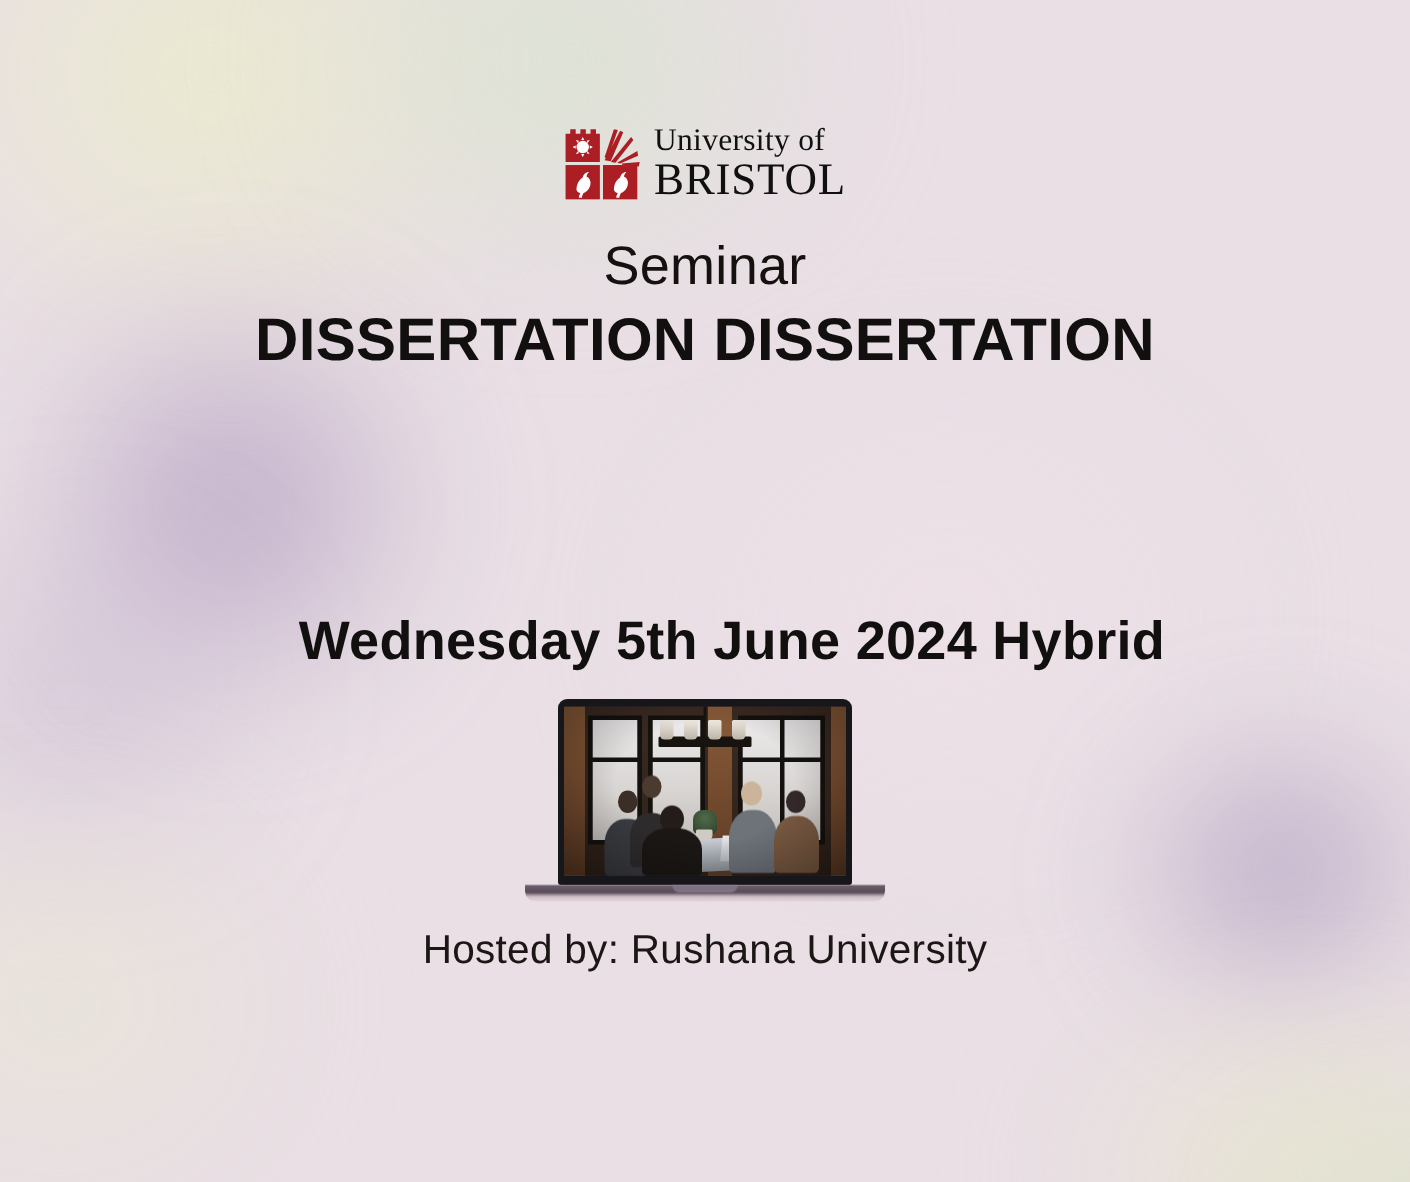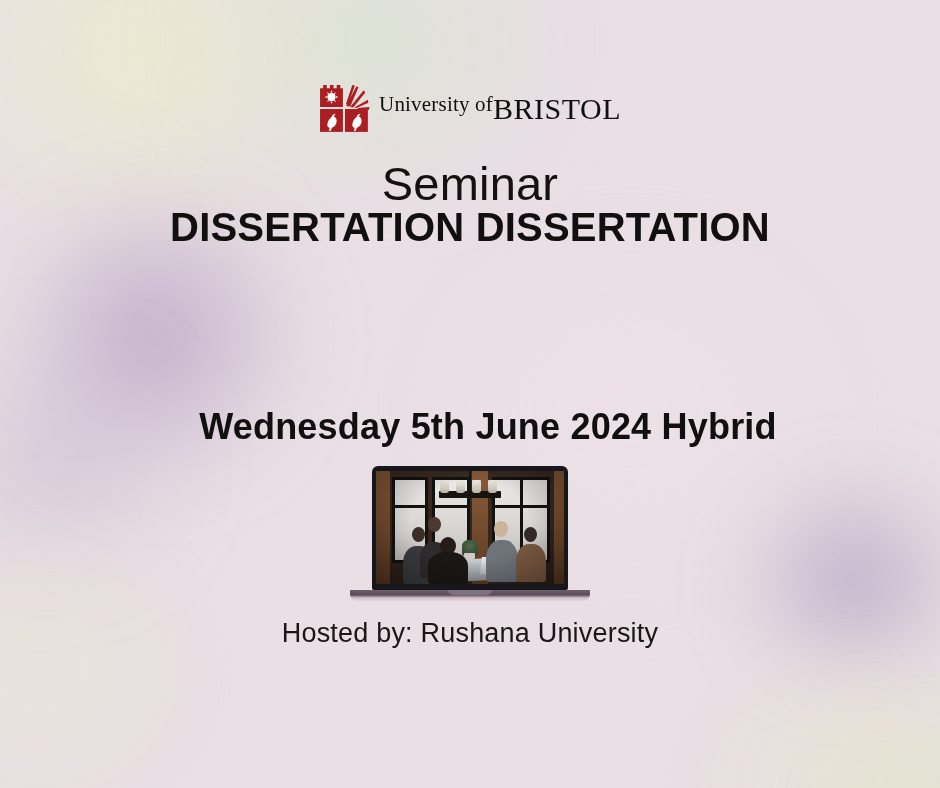--- a/index.html
+++ b/index.html
@@ -102,42 +102,42 @@
     gap: 8px;
   }
   #crest {
     width: 52px;
     height: 51px;
     display: block;
     flex: 0 0 auto;
   }
   #logo-words {
     display: flex;
-    flex-direction: row;
+    flex-direction: column;
     align-items: flex-start;
     line-height: 1;
     font-family: "Liberation Serif", serif;
     color: #101010;
   }
   #logo-line1 {
     font-size: 21px;
     letter-spacing: 0.2px;
     margin-bottom: 1px;
   }
   #logo-line2 {
     font-size: 30px;
     letter-spacing: 0.5px;
   }
 
   
   #seminar {
     position: absolute;
     left: 0; right: 0;
     top: 156px;
-    font-size: 47px;
+    font-size: 36px;
     font-weight: 400;
     color: #15110f;
     letter-spacing: 0.2px;
   }
   #title {
     position: absolute;
     left: 60px; right: 60px;
     top: 205px;
     font-size: 40px;
     font-weight: 700;

